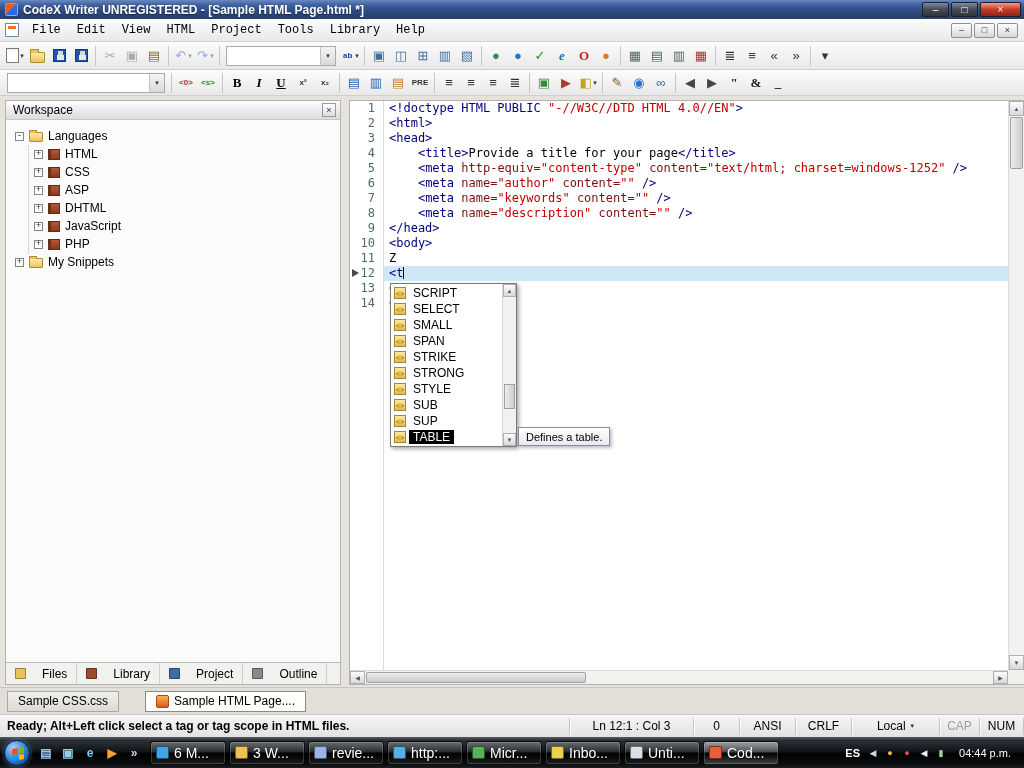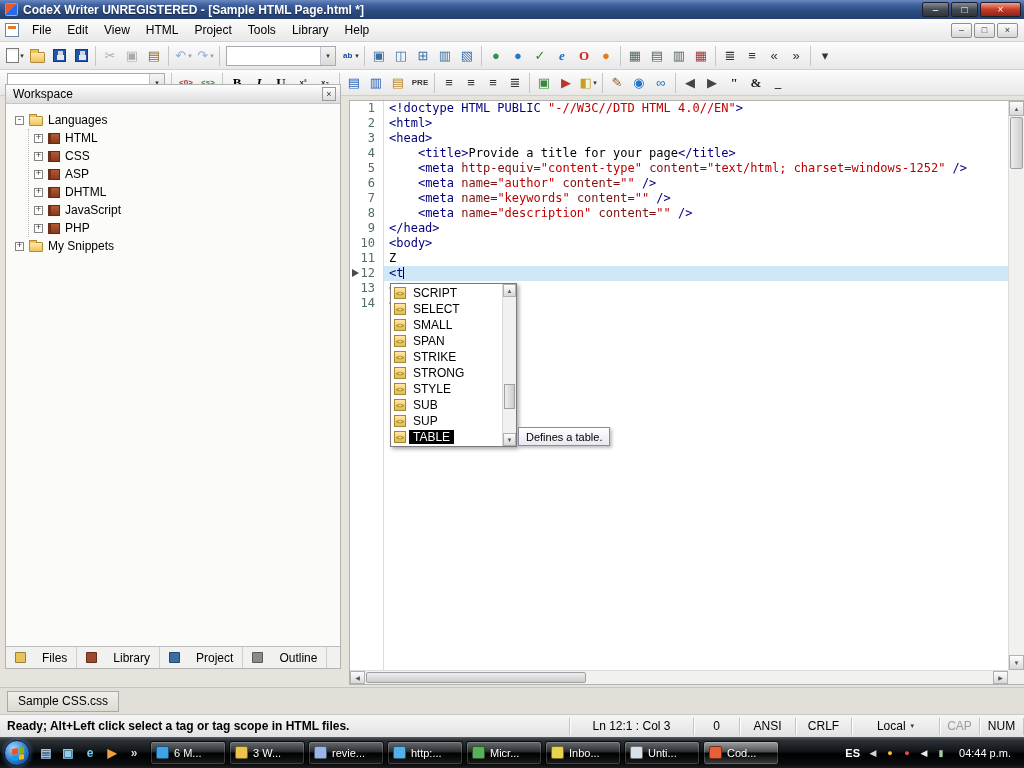--- a/index.html
+++ b/index.html
@@ -20,21 +20,21 @@
   .win-controls{display:flex;gap:2px;}
   .win-btn{width:27px;height:15px;display:flex;align-items:center;justify-content:center;font-size:10px;line-height:1;color:#fff;
     background:linear-gradient(#858b96,#454a53 50%,#30343b);border:1px solid #1d2026;border-radius:2px;}
   .win-btn.close{width:41px;background:linear-gradient(#f0a08a,#c63a28 50%,#8e2418);}
 
   
   #menubar{position:absolute;left:0;top:19px;width:1024px;height:23px;display:flex;align-items:center;padding:0 3px;
     background:linear-gradient(#fbfbfb,#e9e9e9);border-bottom:1px solid #d2d2d2;}
   .doc-icon{width:14px;height:14px;margin:0 5px 0 2px;background:#fff;border:1px solid #6f87a8;position:relative;flex:none;}
   .doc-icon::after{content:"";position:absolute;left:2px;top:2px;right:2px;height:3px;background:#e8772f;}
-  #menu-items{display:flex;flex:1;}
+  #menu-items{display:flex;flex:1;font-family:Liberation Mono, monospace;}
   .menu-item{padding:3px 8px;}
   .mdi-controls{display:flex;gap:2px;margin-right:3px;}
   .mdi-btn{width:21px;height:15px;display:flex;align-items:center;justify-content:center;font-size:9px;line-height:1;color:#333;
     background:linear-gradient(#fefefe,#d7d7d7);border:1px solid #8f8f8f;border-radius:2px;}
 
   
   .toolbar{position:absolute;left:0;width:1024px;display:flex;align-items:center;padding:0 4px;
     background:linear-gradient(#fcfcfc,#e8e8e8);border-bottom:1px solid #cfcfcf;}
   #toolbar1{top:42px;height:28px;}
   #toolbar2{top:70px;height:26px;}
@@ -51,21 +51,21 @@
   .g-underline{text-decoration:underline;font-weight:bold;font-family:"Liberation Serif",serif;}
   .g-tiny{font-size:8px;font-weight:bold;letter-spacing:0;}
   .shape-page{width:12px;height:15px;background:#fff;border:1px solid #7a7a7a;box-shadow:inset 0 2px 0 #f3f3f3;}
   .shape-folder{width:15px;height:11px;background:linear-gradient(#ffe9a6,#edc35e);border:1px solid #b08d35;border-radius:1px;position:relative;margin-top:3px;}
   .shape-folder::before{content:"";position:absolute;left:-1px;top:-4px;width:7px;height:3px;background:#edc35e;border:1px solid #b08d35;border-bottom:none;border-radius:1px 1px 0 0;}
   .shape-floppy{width:13px;height:13px;background:#2456a8;border:1px solid #173a73;position:relative;}
   .shape-floppy::before{content:"";position:absolute;left:4px;top:1px;width:5px;height:4px;background:#cdd8ee;}
   .shape-floppy::after{content:"";position:absolute;left:3px;bottom:1px;width:7px;height:5px;background:#e8e8e8;}
 
   
-  #workspace{position:absolute;left:5px;top:84px;width:336px;height:585px;display:flex;flex-direction:column;
+  #workspace{position:absolute;left:5px;top:100px;width:336px;height:585px;display:flex;flex-direction:column;
     background:#fbfbfa;border:1px solid #b2b2b2;}
   #ws-header{height:19px;display:flex;align-items:center;padding:0 4px 0 7px;flex:none;
     background:linear-gradient(#fdfdfd,#dcdcdc);border-bottom:1px solid #c6c6c6;}
   #ws-title{flex:1;}
   #ws-close{width:14px;height:14px;display:flex;align-items:center;justify-content:center;font-size:9px;color:#333;
     background:linear-gradient(#fff,#ddd);border:1px solid #9a9a9a;}
   #ws-tree{flex:1;padding:7px 0 0 9px;overflow:hidden;}
   .tree-row{display:flex;align-items:center;height:18px;}
   .tree-expand{width:9px;height:9px;flex:none;border:1px solid #848484;background:#fff;color:#333;
     font-family:"Liberation Mono",monospace;font-size:9px;line-height:7px;text-align:center;margin-right:5px;}
@@ -142,21 +142,21 @@
   #taskbar{position:absolute;left:0;top:737px;width:1024px;height:31px;display:flex;align-items:center;gap:3px;padding:0 4px;
     background:linear-gradient(#565d64 0%,#2d3237 10%,#131619 45%,#000000 55%,#0b0d0f 88%,#1b1e22 100%);}
   #start-orb{width:26px;height:26px;flex:none;border-radius:50%;position:relative;
     background:radial-gradient(circle at 35% 30%,#a6d4f5,#2f79c7 55%,#0b3d7e 92%);border:1px solid #0a2a55;box-shadow:0 0 5px rgba(90,170,240,.6);}
   #start-orb .flag{position:absolute;left:7px;top:7px;width:12px;height:12px;display:grid;grid-template-columns:1fr 1fr;grid-template-rows:1fr 1fr;gap:1px;transform:skewY(-8deg);}
   #start-orb .flag i{border-radius:1px;}
   .fl-r{background:#f25022;} .fl-g{background:#7fba00;} .fl-b{background:#00a4ef;} .fl-y{background:#ffb900;}
   #quicklaunch{display:flex;align-items:center;gap:2px;margin:0 3px;}
   .ql-icon{width:20px;height:22px;display:flex;align-items:center;justify-content:center;font-size:12px;font-weight:bold;}
   #task-buttons{display:flex;align-items:center;gap:3px;}
-  .task-btn{width:76px;height:24px;display:flex;align-items:center;gap:5px;padding:0 5px;border-radius:3px;color:#fff;font-size:11px;
+  .task-btn{width:76px;height:24px;display:flex;align-items:center;gap:5px;padding:0 5px;border-radius:3px;color:#fff;font-size:14px;
     border:1px solid rgba(0,0,0,.85);
     background:linear-gradient(rgba(255,255,255,.30),rgba(255,255,255,.10) 45%,rgba(0,0,0,.28) 50%,rgba(255,255,255,.07));
     box-shadow:inset 0 0 0 1px rgba(255,255,255,.18);}
   .task-btn.active{background:linear-gradient(rgba(255,255,255,.55),rgba(255,255,255,.25) 45%,rgba(0,0,0,.10) 50%,rgba(255,255,255,.22));}
   .tb-ico{width:13px;height:13px;flex:none;border-radius:2px;border:1px solid rgba(0,0,0,.5);}
   .task-label{overflow:hidden;white-space:nowrap;text-shadow:0 1px 1px rgba(0,0,0,.7);}
   #tray{margin-left:auto;display:flex;align-items:center;gap:6px;color:#fff;padding-right:4px;}
   #tray-lang{font-size:11px;font-weight:bold;}
   .tray-ico{width:14px;height:16px;display:flex;align-items:center;justify-content:center;font-size:9px;}
   #clock{font-size:11px;padding:0 5px;white-space:nowrap;}
@@ -585,20 +585,24 @@
     <div class="ac-thumb"></div>
     <div class="sb-btn ac-down">▼</div>
   </div>
 </div>
 <div id="tooltip">Defines a table.</div>
 
 <div id="filetabs">
     <div class="file-tab">
       <span>Sample CSS.css</span>
     </div>
+    <div class="file-tab active">
+      <span class="ficon"></span>
+      <span>Sample HTML Page....</span>
+    </div>
   </div>
 
 <div id="statusbar">
   <div id="sb-message" class="sb-seg">Ready; Alt+Left click select a tag or tag scope in HTML files.</div>
   <div class="sb-seg sb-fixed" style="width:124px">Ln 12:1 : Col 3</div>
   <div class="sb-seg sb-fixed" style="width:46px">0</div>
   <div class="sb-seg sb-fixed" style="width:56px">ANSI</div>
   <div class="sb-seg sb-fixed" style="width:56px">CRLF</div>
   <div class="sb-seg sb-fixed" style="width:88px">
     <span>Local</span>

